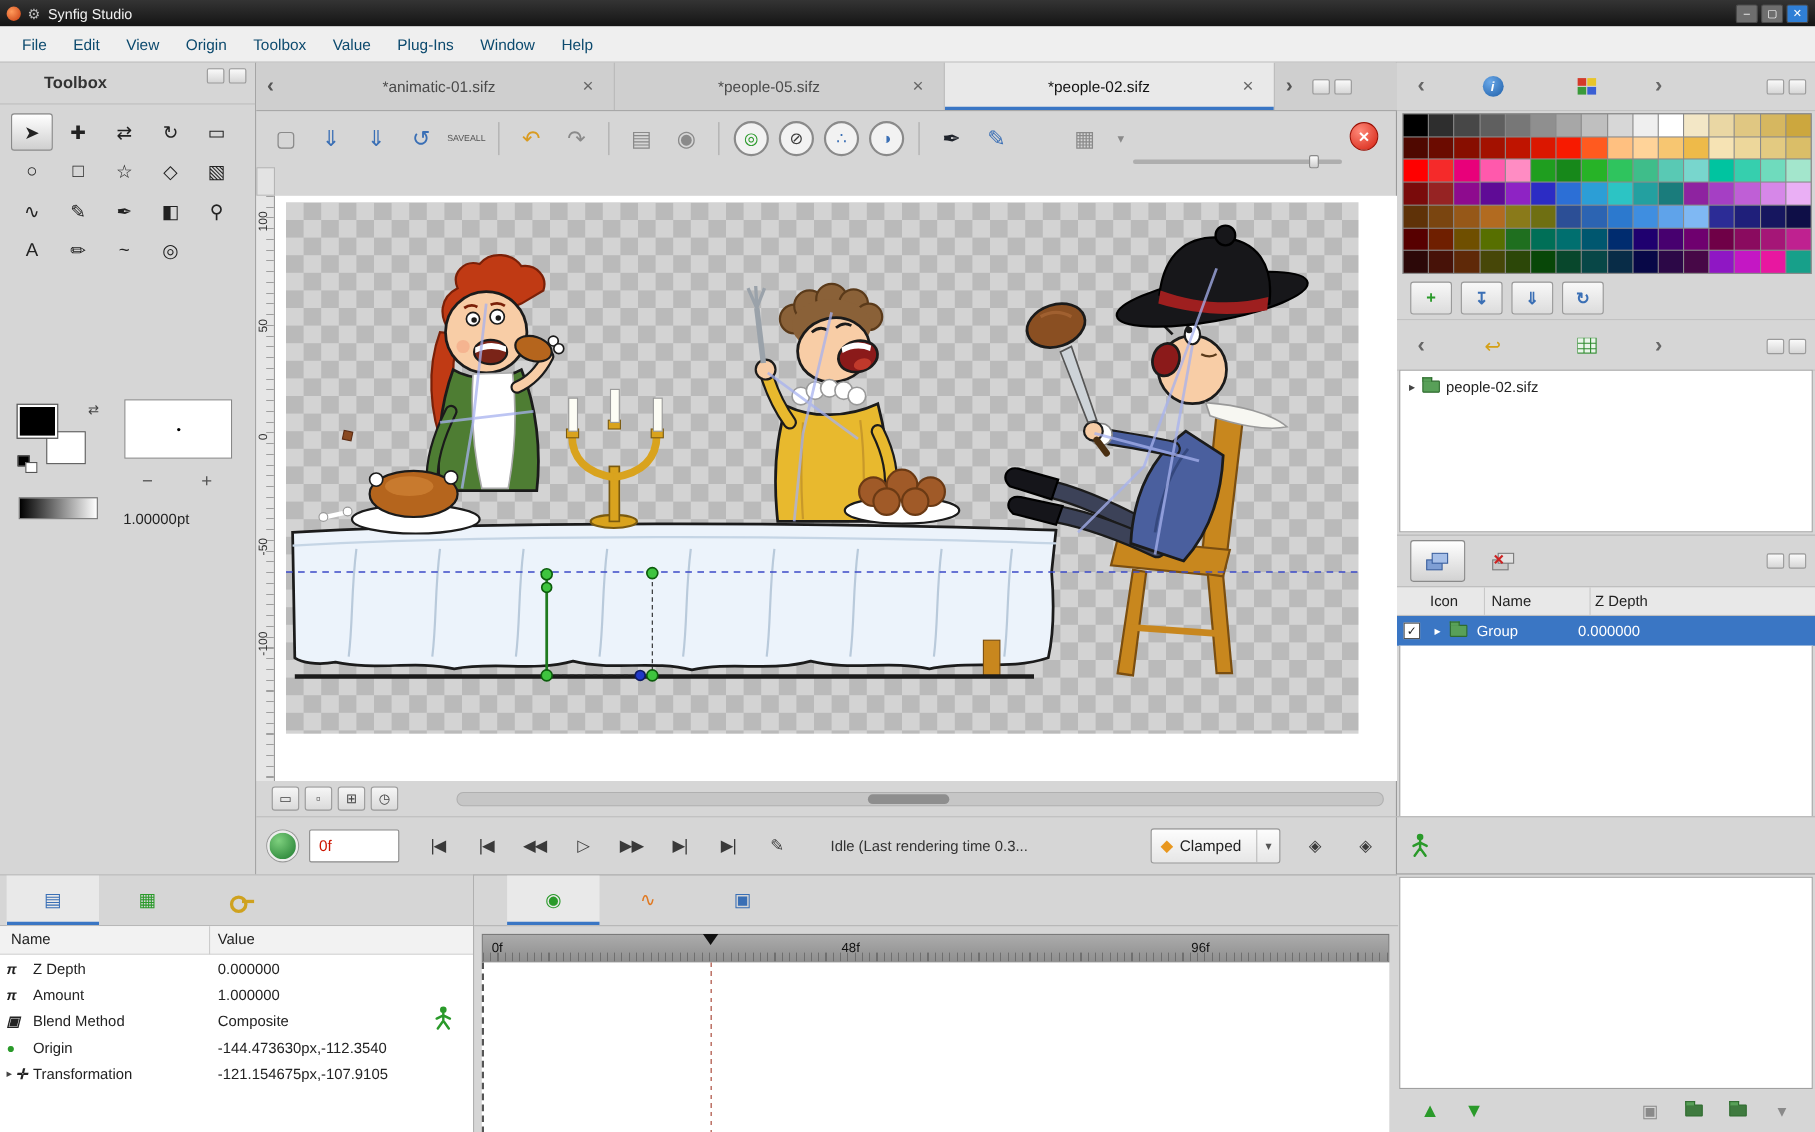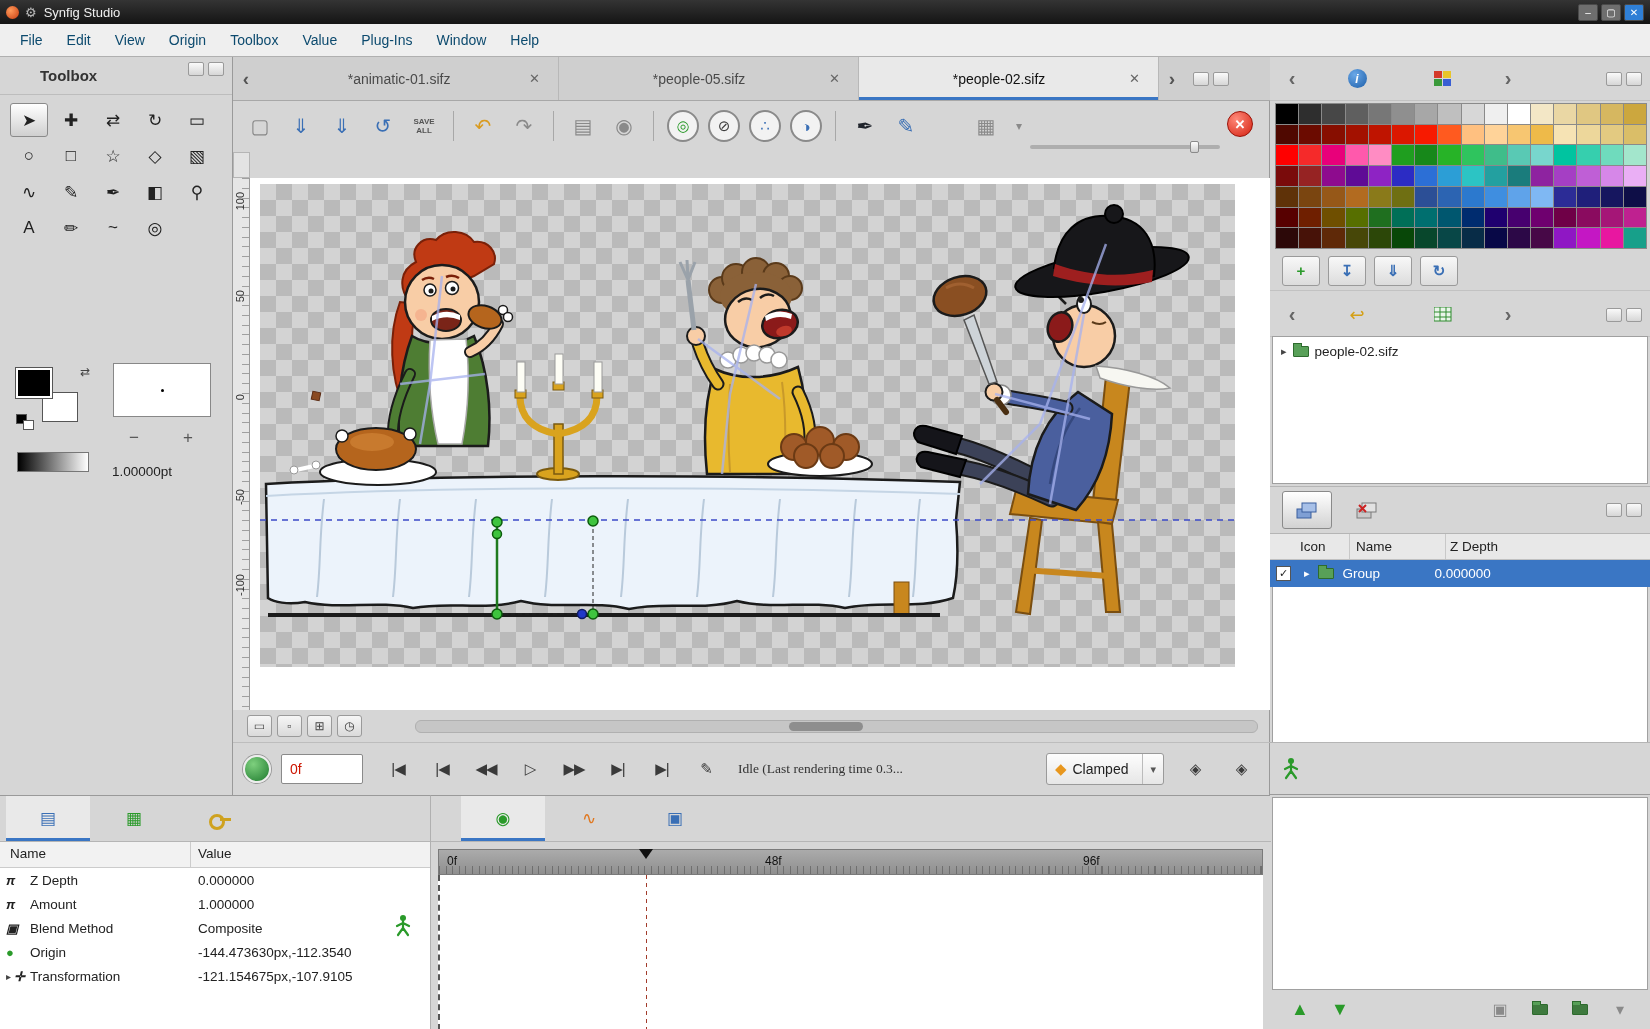--- a/index.html
+++ b/index.html
@@ -51,21 +51,21 @@
 #tabstrip{display:flex;width:900px;}
 .ctab{flex:1;display:flex;align-items:center;padding:0 14px;border-right:1px solid #b8b8b8;color:#4a4a4a;font-size:14px;}
 .ctab.active{background:#e9e9e9;box-shadow:inset 0 -3px 0 #3a76c4;color:#111;align-items:center;}
 .ctab-label{flex:1;text-align:center;}
 .ctab-close{color:#666;font-size:13px;padding:2px 4px;}
 #tabbar .dock-btns{display:flex;gap:4px;align-items:center;margin:0 10px 0 8px;}
 #ctoolbar{position:absolute;left:0;top:44px;width:1037px;height:50px;display:flex;align-items:center;padding-left:8px;gap:3px;}
 .cbtn{min-width:38px;height:38px;display:flex;align-items:center;justify-content:center;font-size:20px;color:#3c3c3c;border-radius:3px;}
 .cbtn.round{min-width:32px;height:32px;border:2px solid #8a8a8a;border-radius:50%;font-size:15px;background:#f2f2f2;margin:0 3px;}
 .cbtn.narrow{min-width:22px;font-size:12px;}
-.save-all{flex-direction:column;font-size:8px;font-weight:bold;color:#555;line-height:1.15;}
+.save-all{flex-direction:row;font-size:8px;font-weight:normal;color:#555;line-height:1.15;}
 .tsep{width:1px;height:30px;background:#a8a8a8;margin:0 7px;}
 .c-gold{color:#d99b20;}.c-blue{color:#3a6fb5;}.c-dim{color:#8a8a8a;}.c-green{color:#2a9a2a;}.c-dark{color:#20242c;}.c-orange{color:#e07820;}
 #stop-btn{position:absolute;right:16px;top:54px;width:26px;height:26px;border-radius:50%;background:radial-gradient(circle at 35% 30%,#ff8a7a,#d42010);color:#fff;font-size:13px;font-weight:bold;display:flex;align-items:center;justify-content:center;border:1px solid #9a1005;}
 #toolbar-slider{position:absolute;left:797px;top:88px;width:190px;height:4px;background:#aeaeae;border-radius:2px;}
 #toolbar-slider .thumb{position:absolute;left:160px;top:-4px;width:9px;height:12px;background:linear-gradient(#fdfdfd,#cfcfcf);border:1px solid #8a8a8a;border-radius:2px;}
 #ruler-corner{position:absolute;left:0;top:95px;width:17px;height:26px;background:#e3e3e3;border:1px solid #b5b5b5;}
 #ruler-h{position:absolute;left:17px;top:95px;width:1020px;height:26px;background:#e6e6e6;border-bottom:1px solid #9a9a9a;overflow:hidden;}
 #ruler-h .ticks{position:absolute;left:0;bottom:0;width:100%;height:7px;background:repeating-linear-gradient(to right,#9f9f9f 0 1px,transparent 1px 9.775px);}
 .hr-label{position:absolute;top:3px;transform:translateX(-50%);font-size:11px;color:#333;}
 #ruler-v{position:absolute;left:0;top:121px;width:17px;height:532px;background:#e6e6e6;border-right:1px solid #9a9a9a;overflow:hidden;}
@@ -75,21 +75,21 @@
 .artboard{position:absolute;left:10px;top:6px;width:975px;height:483px;background:conic-gradient(#bababa 25%,#d3d3d3 0 50%,#bababa 0 75%,#d3d3d3 0);background-size:32px 32px;}
 #smallbar{position:absolute;left:0;top:653px;width:1037px;height:32px;display:flex;align-items:center;gap:5px;padding-left:14px;}
 .sbtn{width:25px;height:22px;border:1px solid #9a9a9a;background:linear-gradient(#f6f6f6,#dadada);border-radius:3px;font-size:12px;color:#444;display:flex;align-items:center;justify-content:center;}
 #hscroll{position:absolute;left:182px;top:663px;width:843px;height:13px;background:#c6c6c6;border:1px solid #b0b0b0;border-radius:6px;}
 #hscroll .thumb{position:absolute;left:373px;top:1px;width:74px;height:9px;background:#8e8e8e;border-radius:5px;}
 #timebar{position:absolute;left:0;top:685px;width:1037px;height:53px;border-top:1px solid #bdbdbd;display:flex;align-items:center;padding:0 8px 0 10px;}
 #time-shield{width:28px;height:28px;border-radius:50%;background:radial-gradient(circle at 35% 30%,#7ed07e,#1e7a2e);border:2px solid #ededed;box-shadow:0 0 0 1px #999;margin-right:10px;flex:none;}
 #time-field{width:82px;height:30px;background:#fff;border:1px solid #8a8a8a;border-radius:2px;color:#cc1500;font-size:14px;padding:0 8px;margin-right:14px;font-family:inherit;}
 #transport{display:flex;gap:2px;}
 .tpbtn{min-width:42px;height:34px;font-size:15px;color:#3a3a3a;display:flex;align-items:center;justify-content:center;letter-spacing:-1px;border-radius:3px;}
-#tb-status{margin-left:11px;font-size:13.5px;color:#333;white-space:nowrap;overflow:hidden;max-width:290px;font-family:Liberation Serif, serif;}
+#tb-status{margin-left:28px;font-size:13.5px;color:#333;white-space:nowrap;overflow:hidden;max-width:290px;}
 #interp{display:flex;align-items:center;gap:6px;height:32px;border:1px solid #9a9a9a;background:linear-gradient(#fdfdfd,#e6e6e6);border-radius:3px;padding:0 0 0 8px;margin-left:auto;}
 #interp .diamond{color:#e8971e;font-size:15px;}
 #interp .lbl{font-size:14px;color:#222;}
 #interp .dd{color:#555;font-size:11px;margin-left:8px;border-left:1px solid #bbb;padding:0 7px;height:100%;display:flex;align-items:center;}
 #kfbtns{display:flex;gap:4px;margin-left:10px;}
 
 
 #rightcol{position:absolute;left:1270px;top:57px;width:380px;height:972px;background:#d6d6d6;}
 .nav-row{position:absolute;left:0;width:380px;height:44px;display:flex;align-items:center;border-bottom:1px solid #c2c2c2;}
 .nav-arrow{width:44px;text-align:center;font-size:20px;font-weight:bold;color:#666;}

